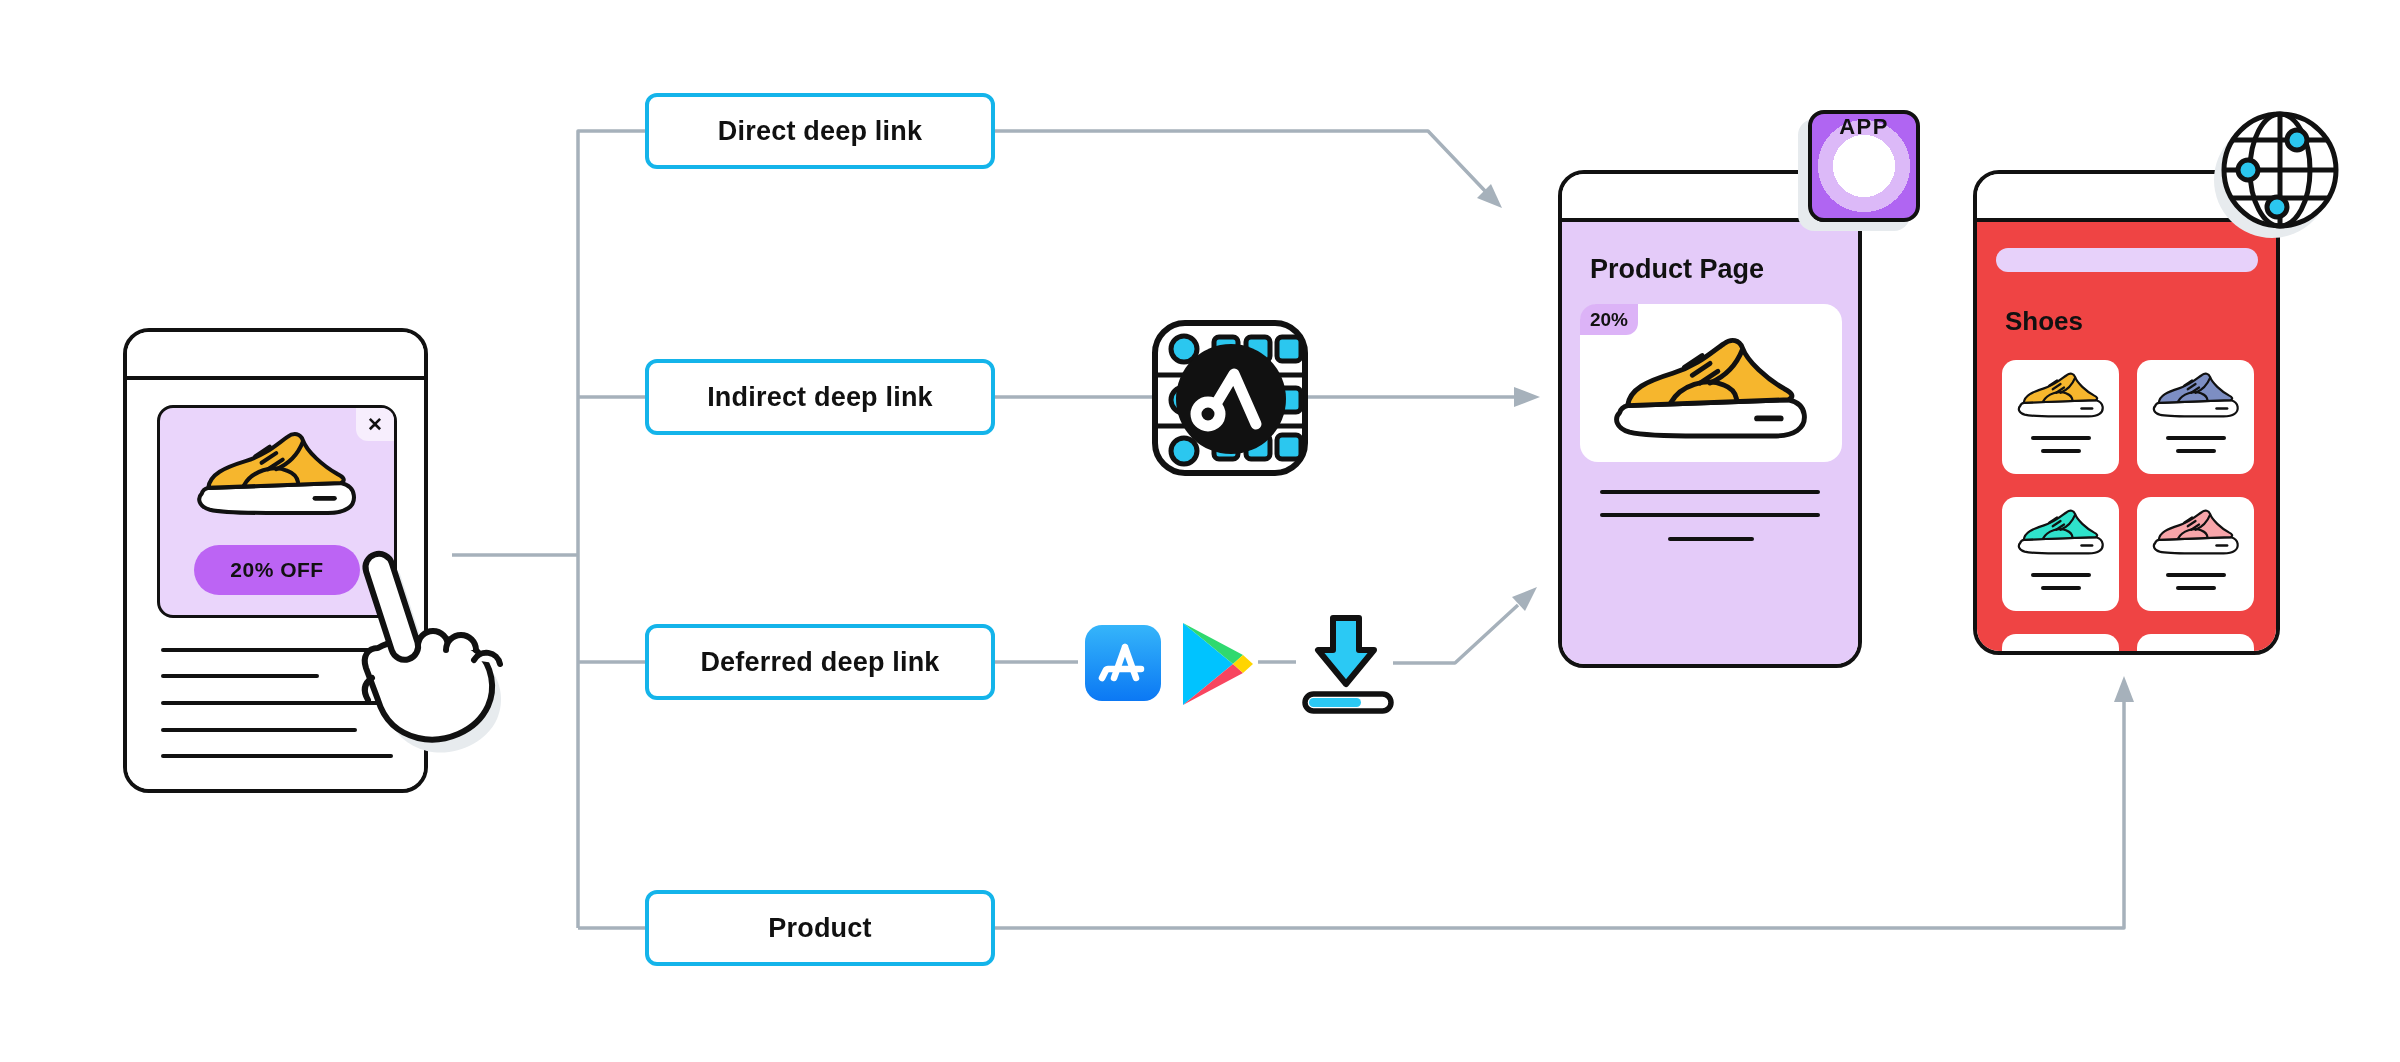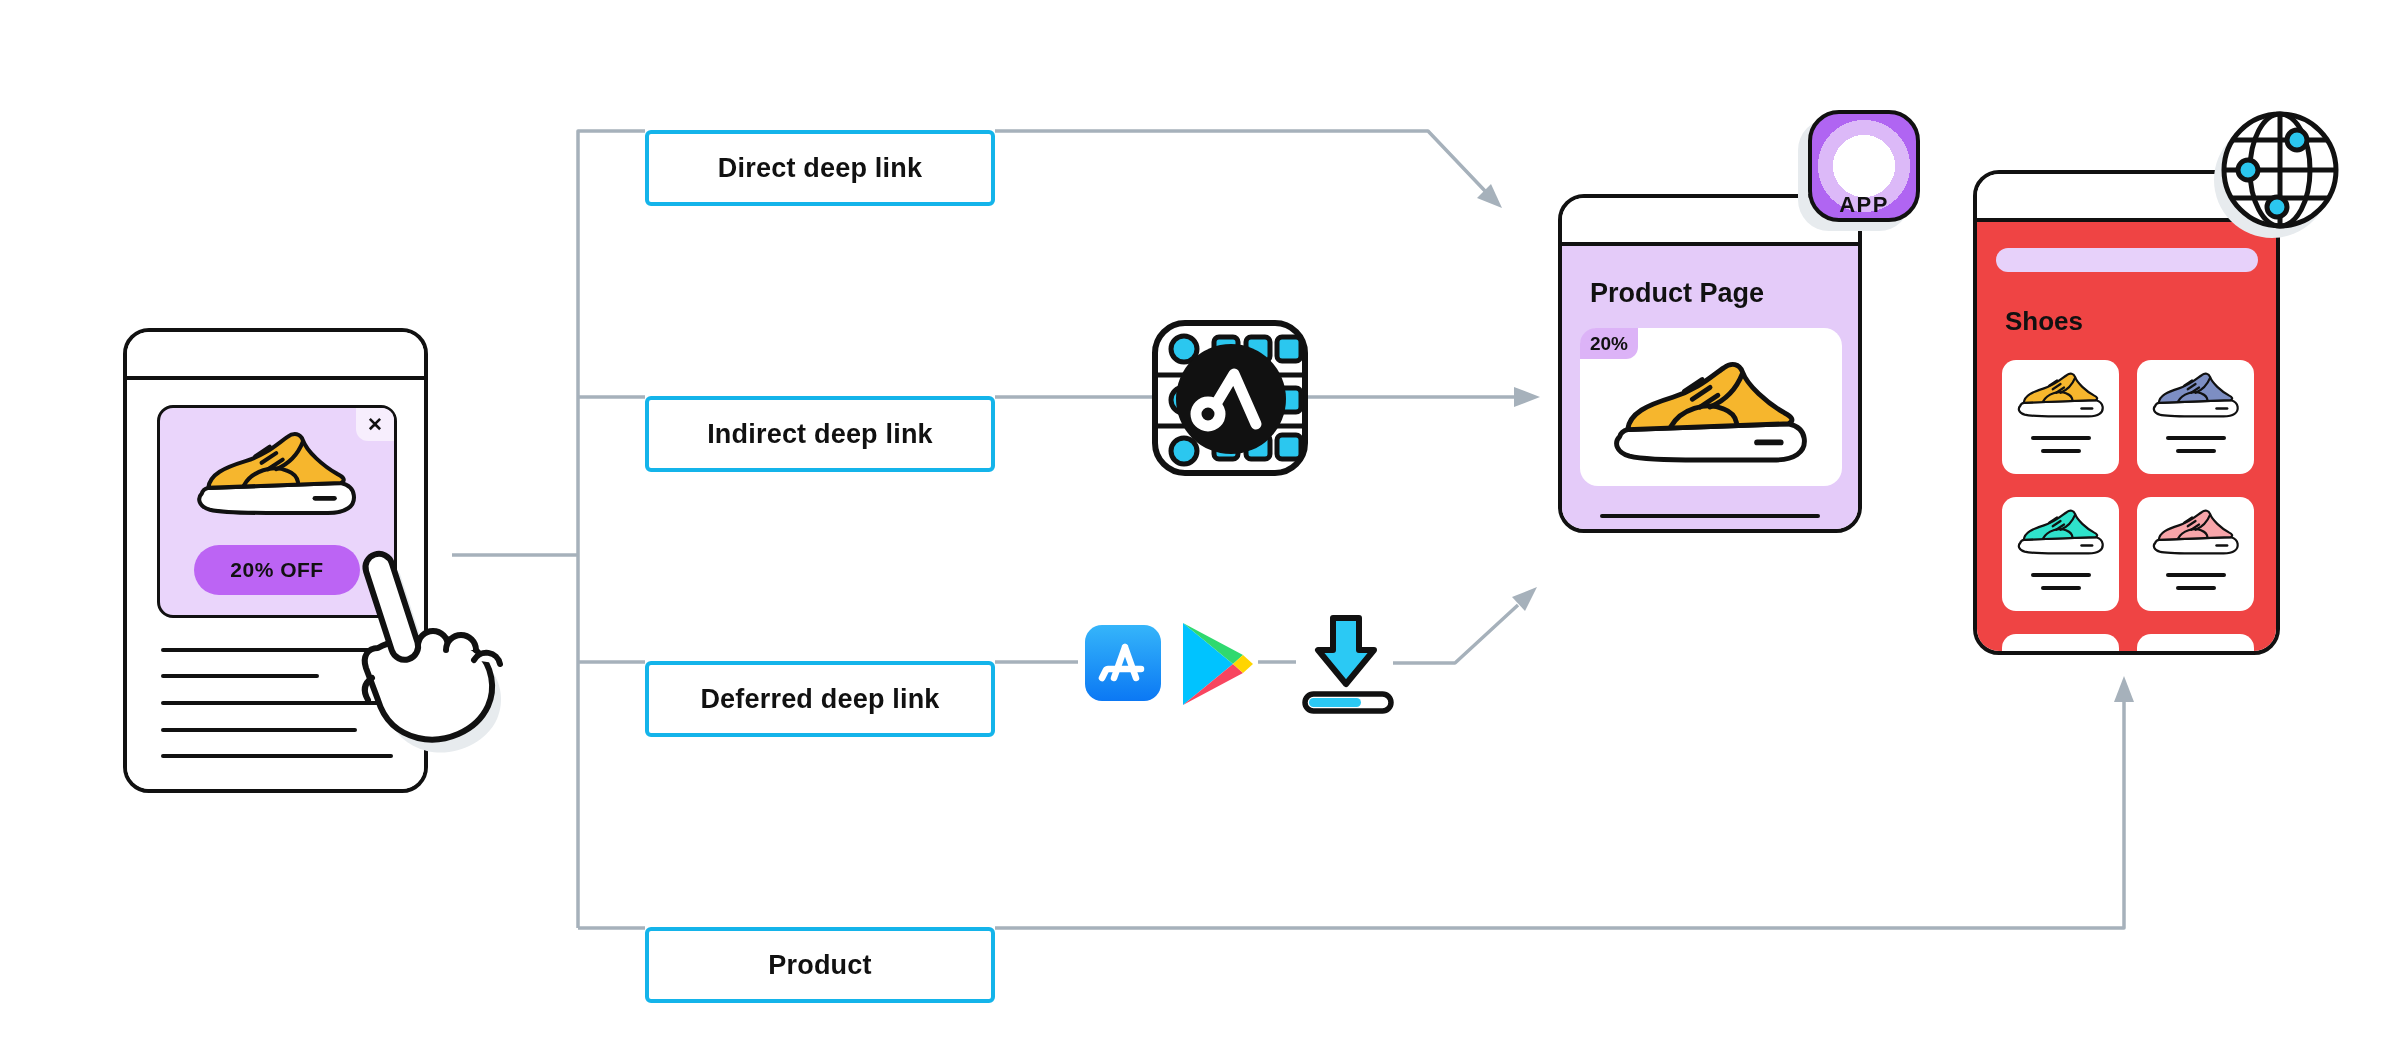--- a/index.html
+++ b/index.html
@@ -6,22 +6,22 @@
   #canvas{position:relative;width:2400px;height:1062px;background:#ffffff;overflow:hidden;
           font-family:"Liberation Sans",sans-serif;color:#111;}
   .abs{position:absolute;}
   svg{display:block;}
 
   
   #wires{position:absolute;left:0;top:0;z-index:0;}
 
   
   .flow-box{position:absolute;left:645px;width:350px;height:76px;background:#fff;
-            border:4.5px solid #14b4ea;border-radius:6px;display:flex;align-items:center;
-            justify-content:center;box-sizing:border-box;z-index:2;margin-top:37px;}
+            border:4.5px solid #14b4ea;border-radius:12px;display:flex;align-items:center;
+            justify-content:center;box-sizing:border-box;z-index:2;}
   .flow-box span{font-size:27px;font-weight:700;letter-spacing:.2px;}
 
   
   .phone{position:absolute;background:#fff;border:4px solid #111;border-radius:26px;
          box-sizing:border-box;z-index:2;}
   .phone-top{position:absolute;left:0;top:0;right:0;height:44px;background:#fff;
              border-bottom:4px solid #111;border-radius:22px 22px 0 0;}
   .phone-body{position:absolute;left:0;top:48px;right:0;bottom:0;border-radius:0 0 22px 22px;overflow:hidden;}
 
   
@@ -32,36 +32,36 @@
   .ad-close{position:absolute;right:0;top:0;width:38px;height:33px;background:#f7eefd;
             border-radius:0 12px 0 12px;display:flex;align-items:center;justify-content:center;
             font-size:19px;font-weight:700;}
   .ad-shoe{position:absolute;left:32px;top:16px;}
   .ad-btn{position:absolute;left:34px;top:137px;width:166px;height:50px;background:#bc64f4;
           border-radius:26px;display:flex;align-items:center;justify-content:center;
           font-size:21px;font-weight:700;letter-spacing:.5px;}
   .tline{position:absolute;height:4px;background:#111;border-radius:2px;}
 
   
-  #app-phone{left:1558px;top:170px;width:304px;height:339px;margin-top:24px;}
+  #app-phone{left:1558px;top:170px;width:304px;height:498px;}
   #app-phone .phone-body{background:#e4cbf9;}
   .pp-title{position:absolute;left:28px;top:32px;font-size:27px;font-weight:700;}
   .pp-card{position:absolute;left:18px;top:82px;width:262px;height:158px;background:#fff;border-radius:18px;}
   .pp-badge{position:absolute;left:0;top:0;width:58px;height:31px;background:#dcb3f7;
             border-radius:16px 0 12px 0;display:flex;align-items:center;justify-content:center;
             font-size:19px;font-weight:700;}
   .pp-shoe{position:absolute;left:28px;top:24px;}
   .pp-cta{position:absolute;left:26px;top:352px;width:246px;height:47px;background:#c371f5;
           border:3.5px solid #111;border-radius:25px;box-sizing:border-box;display:flex;
           align-items:center;justify-content:center;font-size:25px;font-weight:700;}
 
   
-  #app-badge{left:1808px;top:110px;width:112px;height:112px;border:4px solid #111;border-radius:31px;
+  #app-badge{left:1808px;top:110px;width:112px;height:112px;border:4px solid #111;border-radius:16px;
              background:radial-gradient(circle at 50% 50%, #ffffff 0 31px, #dcb9f8 31px 46px, #b065f2 46px);
-             display:flex;align-items:flex-end;justify-content:center;font-size:22px;font-weight:700;
+             display:flex;align-items:flex-start;justify-content:center;font-size:22px;font-weight:700;
              letter-spacing:1.5px;box-sizing:border-box;z-index:4;box-shadow:-10px 9px 0 #e7ebee;}
 
   
   #web-phone{left:1973px;top:170px;width:307px;height:485px;}
   #web-phone .phone-body{background:#ef4444;text-align:center;}
   .search-pill{position:absolute;left:19px;top:26px;width:262px;height:24px;background:#e7d1fa;border-radius:12px;}
   .web-heading{position:absolute;left:28px;top:84px;font-size:26px;font-weight:700;}
   .shoe-card{position:absolute;width:117px;height:114px;background:#fff;border-radius:14px;}
   .shoe-card .cline{position:absolute;height:3.5px;background:#111;border-radius:2px;}
   .card-shoe{position:absolute;left:13px;top:8px;}

